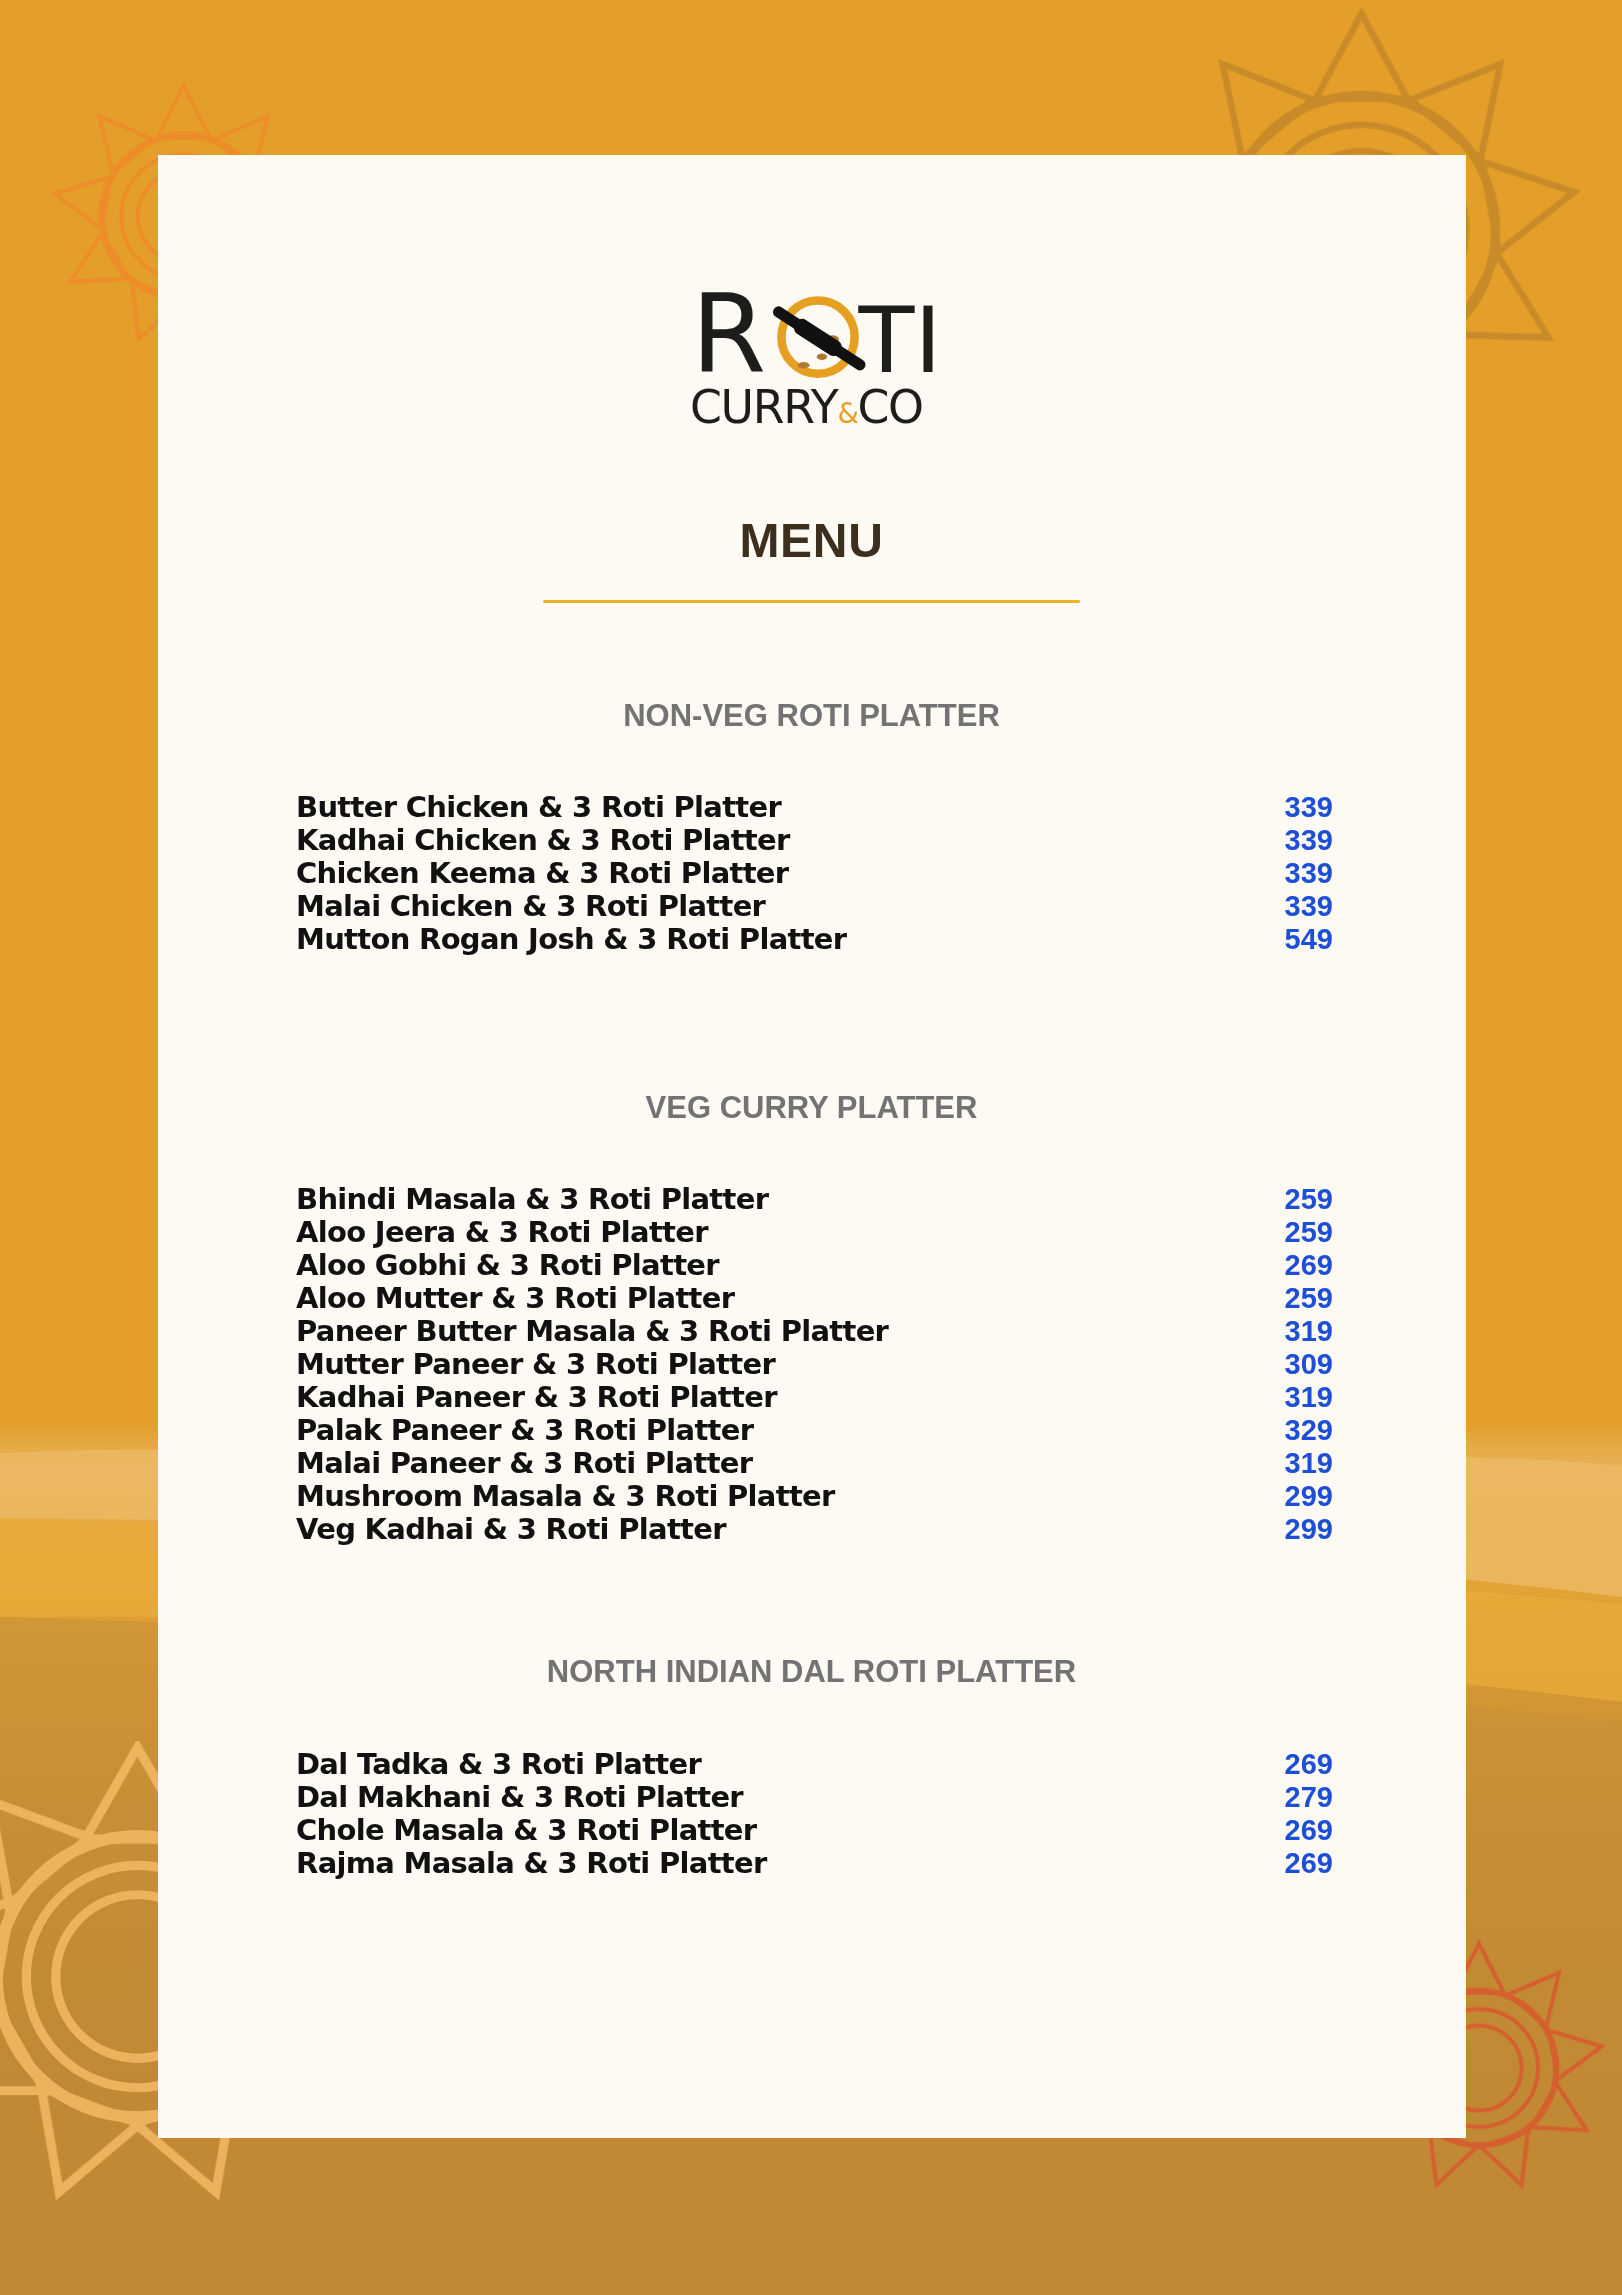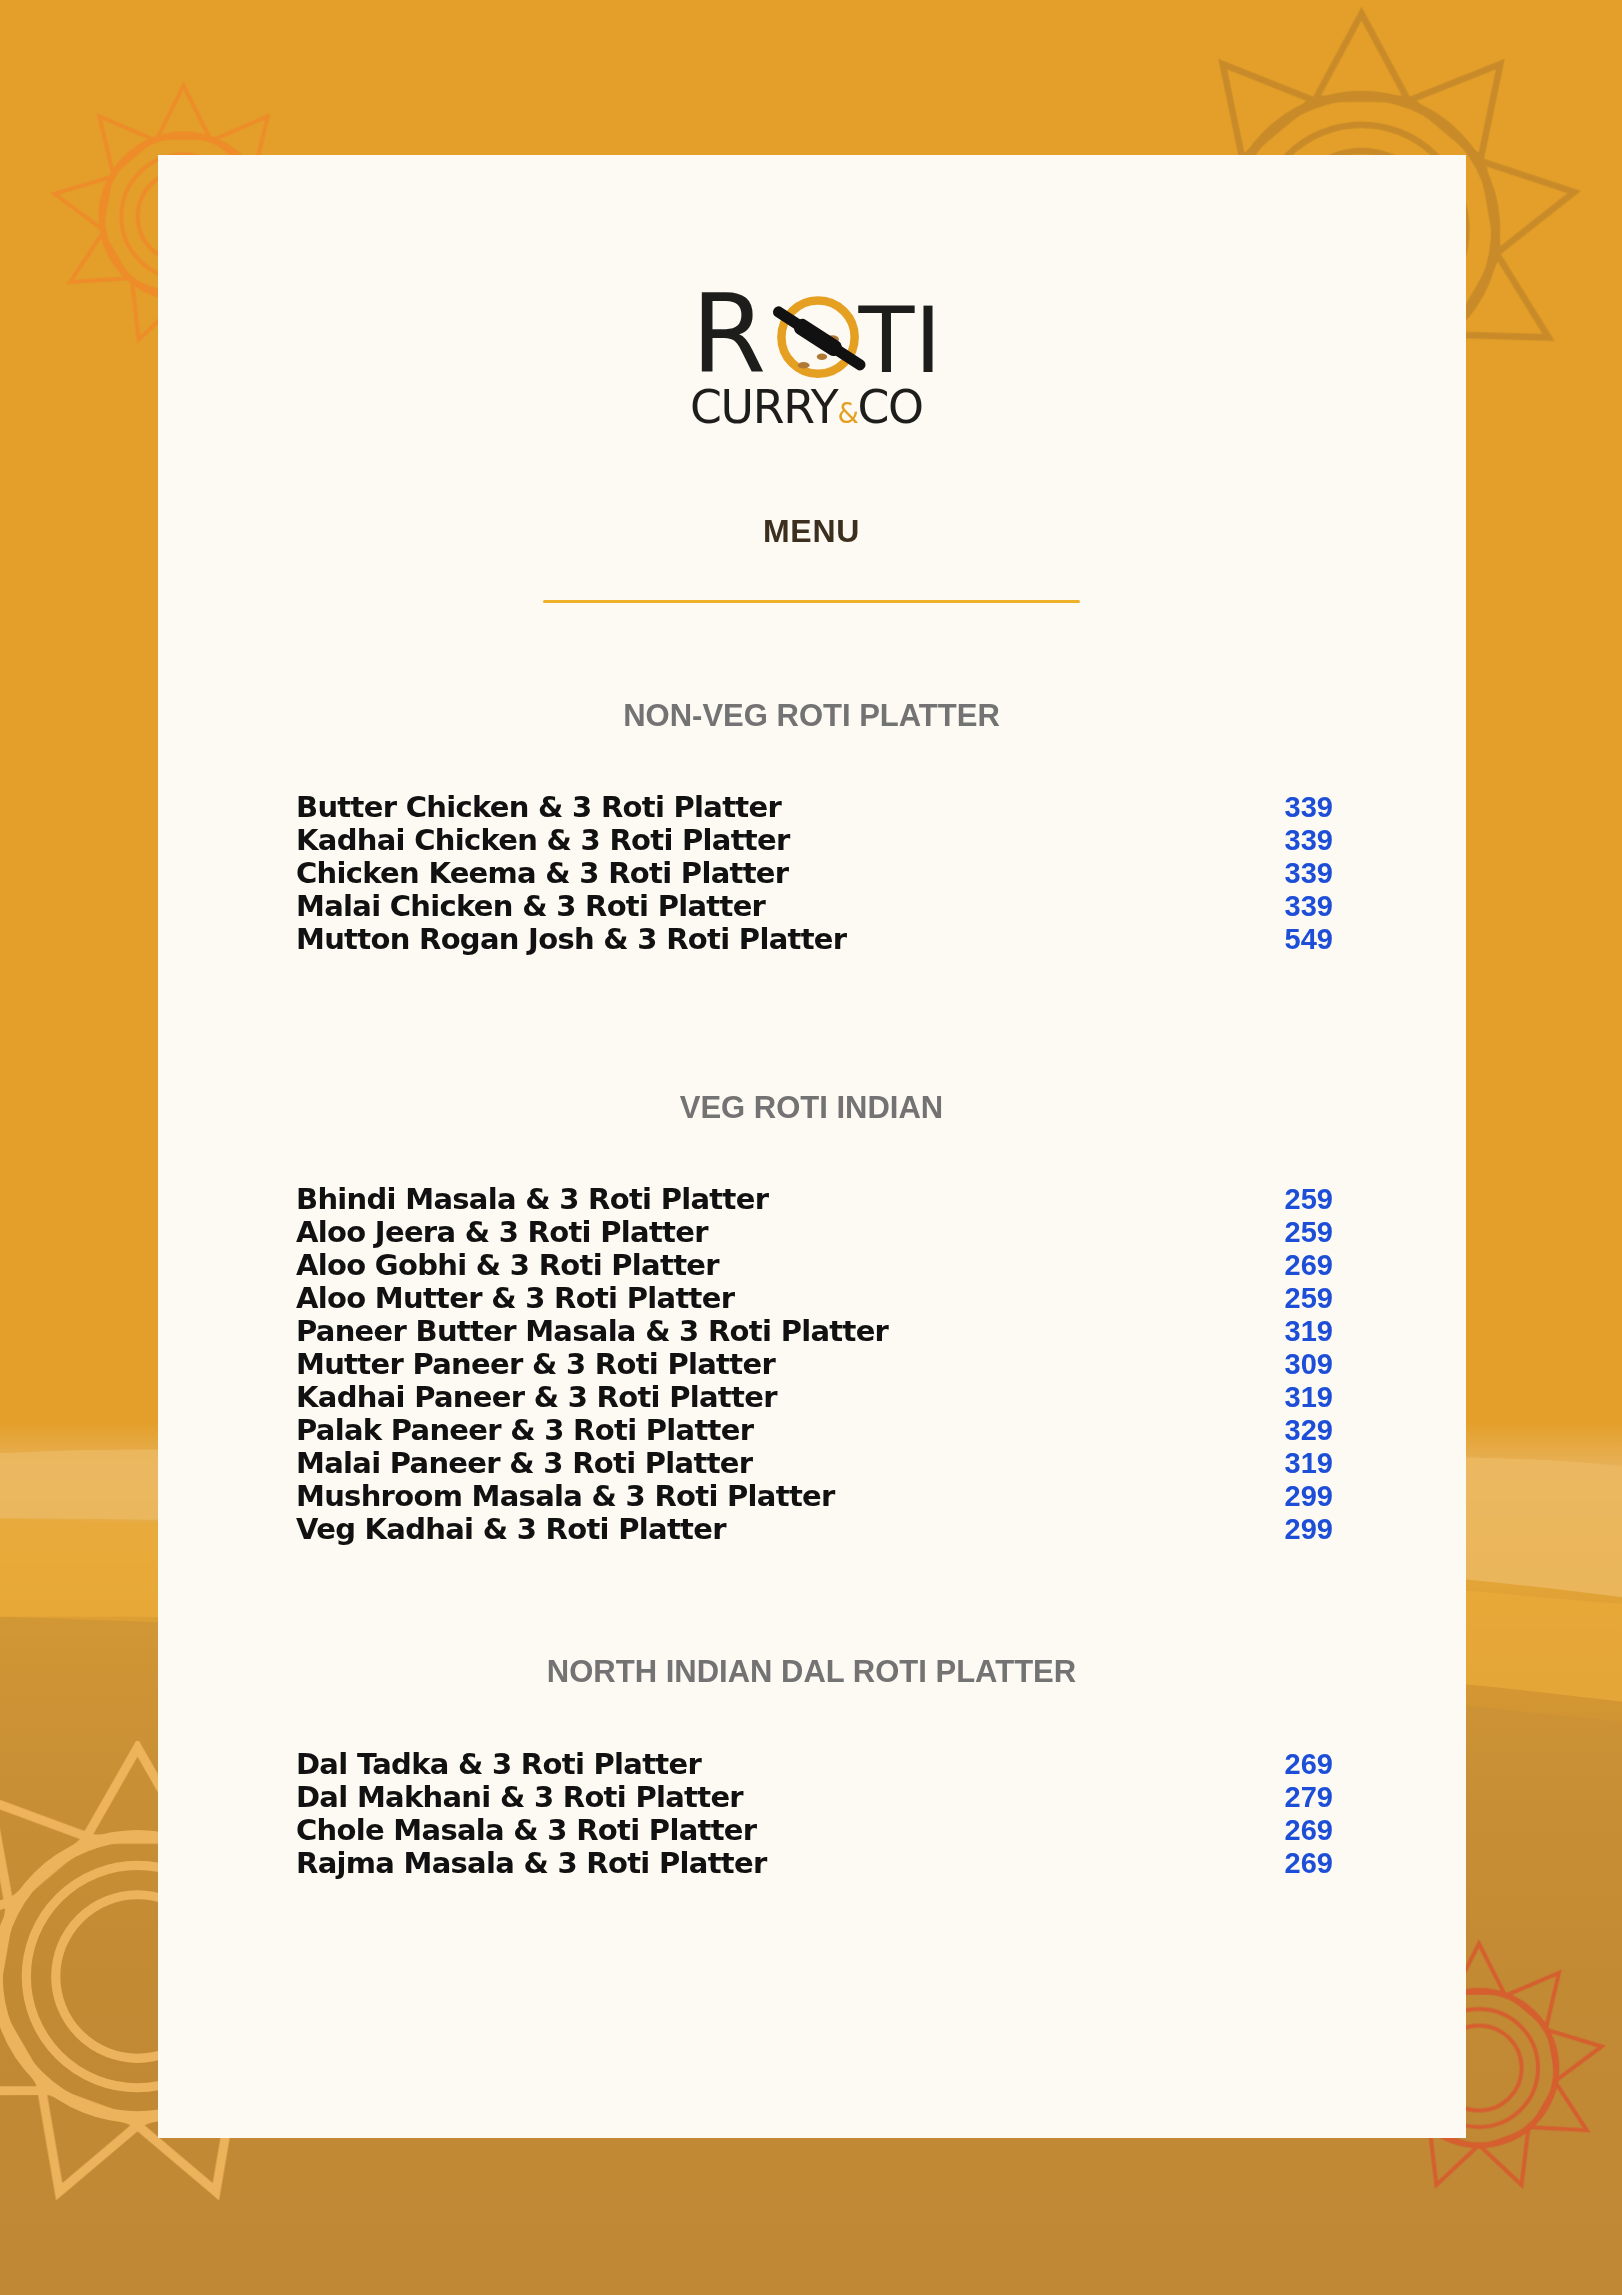--- a/index.html
+++ b/index.html
@@ -10,21 +10,21 @@
   }
   .wave { position: absolute; left: 0; width: 1623px; }
   .mandala { position: absolute; }
   .card {
     position: absolute; left: 158px; top: 155px; width: 1308px; height: 1983px;
     background: #fdf9f3;
   }
   .logo { position: absolute; left: 687px; top: 262px; width: 249px; height: 170px; }
   .menu-title {
     position: absolute; left: 0; width: 1623px; top: 513px; text-align: center;
-    font-size: 32px; font-weight: bold; color: #3d2f1e; letter-spacing: 0.7px;
+    font-size: 48px; font-weight: bold; color: #3d2f1e; letter-spacing: 0.7px;
   }
   .divider {
     position: absolute; left: 543px; top: 600px; width: 537px; height: 3.3px;
     background: #efb02b; border-radius: 2px;
   }
   .section-title {
     position: absolute; left: 0; width: 1623px; text-align: center;
     font-size: 31px; font-weight: bold; color: #737373;
   }
   .items { position: absolute; left: 296px; width: 1037px; }
@@ -151,21 +151,21 @@
   <div class="row">
       <span class="item-name">Malai Chicken &amp; 3 Roti Platter</span>
       <span class="item-price">339</span>
     </div>
   <div class="row">
       <span class="item-name">Mutton Rogan Josh &amp; 3 Roti Platter</span>
       <span class="item-price">549</span>
     </div>
 </div>
 
-<div class="section-title" style="top:1090px">VEG ROTI INDIAN</div>
+<div class="section-title" style="top:1090px">VEG CURRY PLATTER</div>
 <div class="items" style="top:1182px">
   <div class="row">
       <span class="item-name">Bhindi Masala &amp; 3 Roti Platter</span>
       <span class="item-price">259</span>
     </div>
   <div class="row">
       <span class="item-name">Aloo Jeera &amp; 3 Roti Platter</span>
       <span class="item-price">259</span>
     </div>
   <div class="row">

